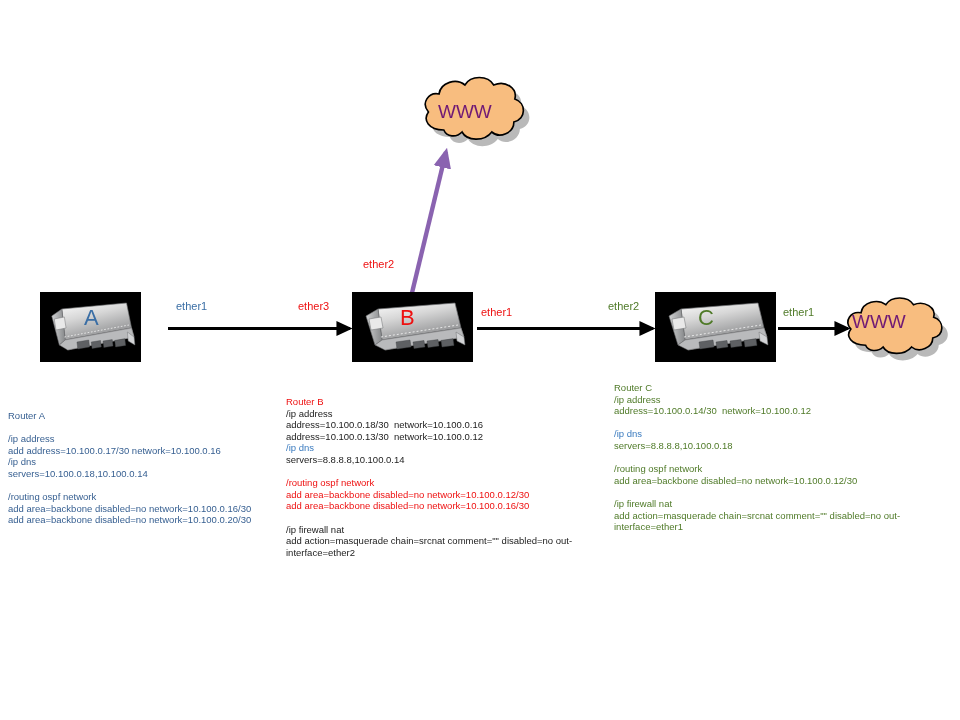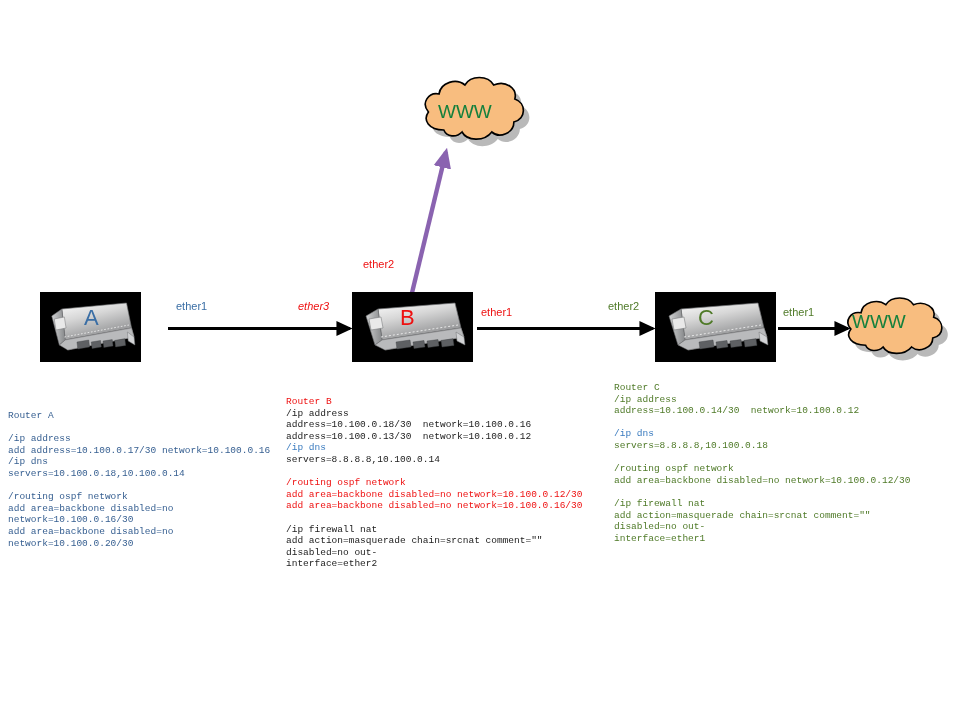--- a/index.html
+++ b/index.html
@@ -34,30 +34,30 @@
   .link-label {
     position: absolute;
     font-size: 11px;
     font-family: "Liberation Sans", sans-serif;
     white-space: nowrap;
     line-height: 1;
   }
   .cloud-text {
     position: absolute;
     font-family: "Liberation Sans", sans-serif;
-    color: #15803d;
+    color: #701a75;
     white-space: nowrap;
     line-height: 1;
     z-index: 3;
   }
 
   
   .config-block {
     position: absolute;
-    font-family: Liberation Mono, monospace;
+    font-family: Liberation Sans, sans-serif;
     font-size: 9.5px;
     line-height: 11.6px;
     white-space: pre-wrap;
   }
   .config-line { display: block; }
   .config-gap { display: block; height: 11.6px; }
 </style>
 </head>
 <body>
 
@@ -170,21 +170,21 @@
   </svg>
 
   <div class="router-letter" style="left:84px; top:307px; color:#3a6ea5;">A</div>
   <div class="router-letter" style="left:400px; top:307px; color:#ee1111;">B</div>
   <div class="router-letter" style="left:698px; top:307px; color:#4f7a28;">C</div>
 
   <div class="cloud-text" style="left:438px; top:102px; font-size:19px;">WWW</div>
   <div class="cloud-text" style="left:852px; top:312px; font-size:19px;">WWW</div>
 
   <div class="link-label" style="left:176px; top:301px; color:#3a6ea5;">ether1</div>
-  <div class="link-label" style="left:298px; top:301px; color:#ee1111;font-style:italic;">ether3</div>
+  <div class="link-label" style="left:298px; top:301px; color:#ee1111;">ether3</div>
 
   <div class="link-label" style="left:481px; top:307px; color:#ee1111;">ether1</div>
   <div class="link-label" style="left:608px; top:301px; color:#4f7a28;">ether2</div>
 
   <div class="link-label" style="left:783px; top:307px; color:#4f7a28;">ether1</div>
 
   <div class="link-label" style="left:363px; top:259px; color:#ee1111;">ether2</div>
 
   <div class="config-block" id="config-router-a" style="left:8px; top:410px; width:282px;"><span class="config-line" style="color: rgb(54, 95, 145);">Router A</span><span class="config-gap"></span><span class="config-line" style="color: rgb(54, 95, 145);">/ip address</span><span class="config-line" style="color: rgb(54, 95, 145);">add address=10.100.0.17/30 network=10.100.0.16</span><span class="config-line" style="color: rgb(54, 95, 145);">/ip dns</span><span class="config-line" style="color: rgb(54, 95, 145);">servers=10.100.0.18,10.100.0.14</span><span class="config-gap"></span><span class="config-line" style="color: rgb(54, 95, 145);">/routing ospf network</span><span class="config-line" style="color: rgb(54, 95, 145);">add area=backbone disabled=no network=10.100.0.16/30</span><span class="config-line" style="color: rgb(54, 95, 145);">add area=backbone disabled=no network=10.100.0.20/30</span></div>
 

